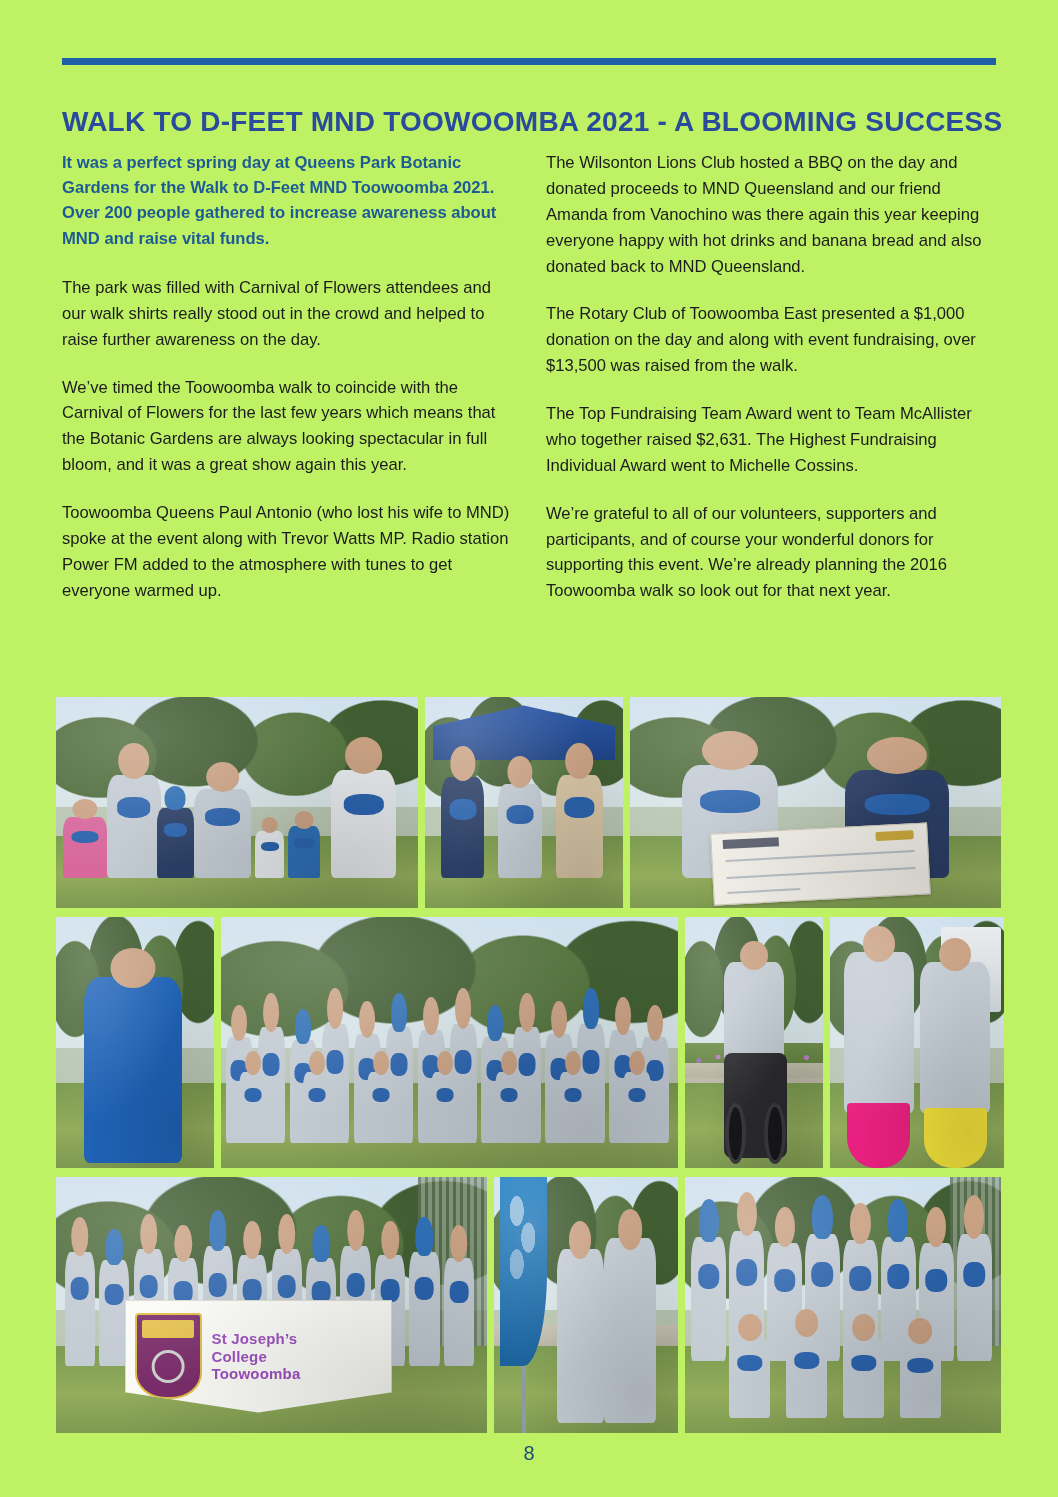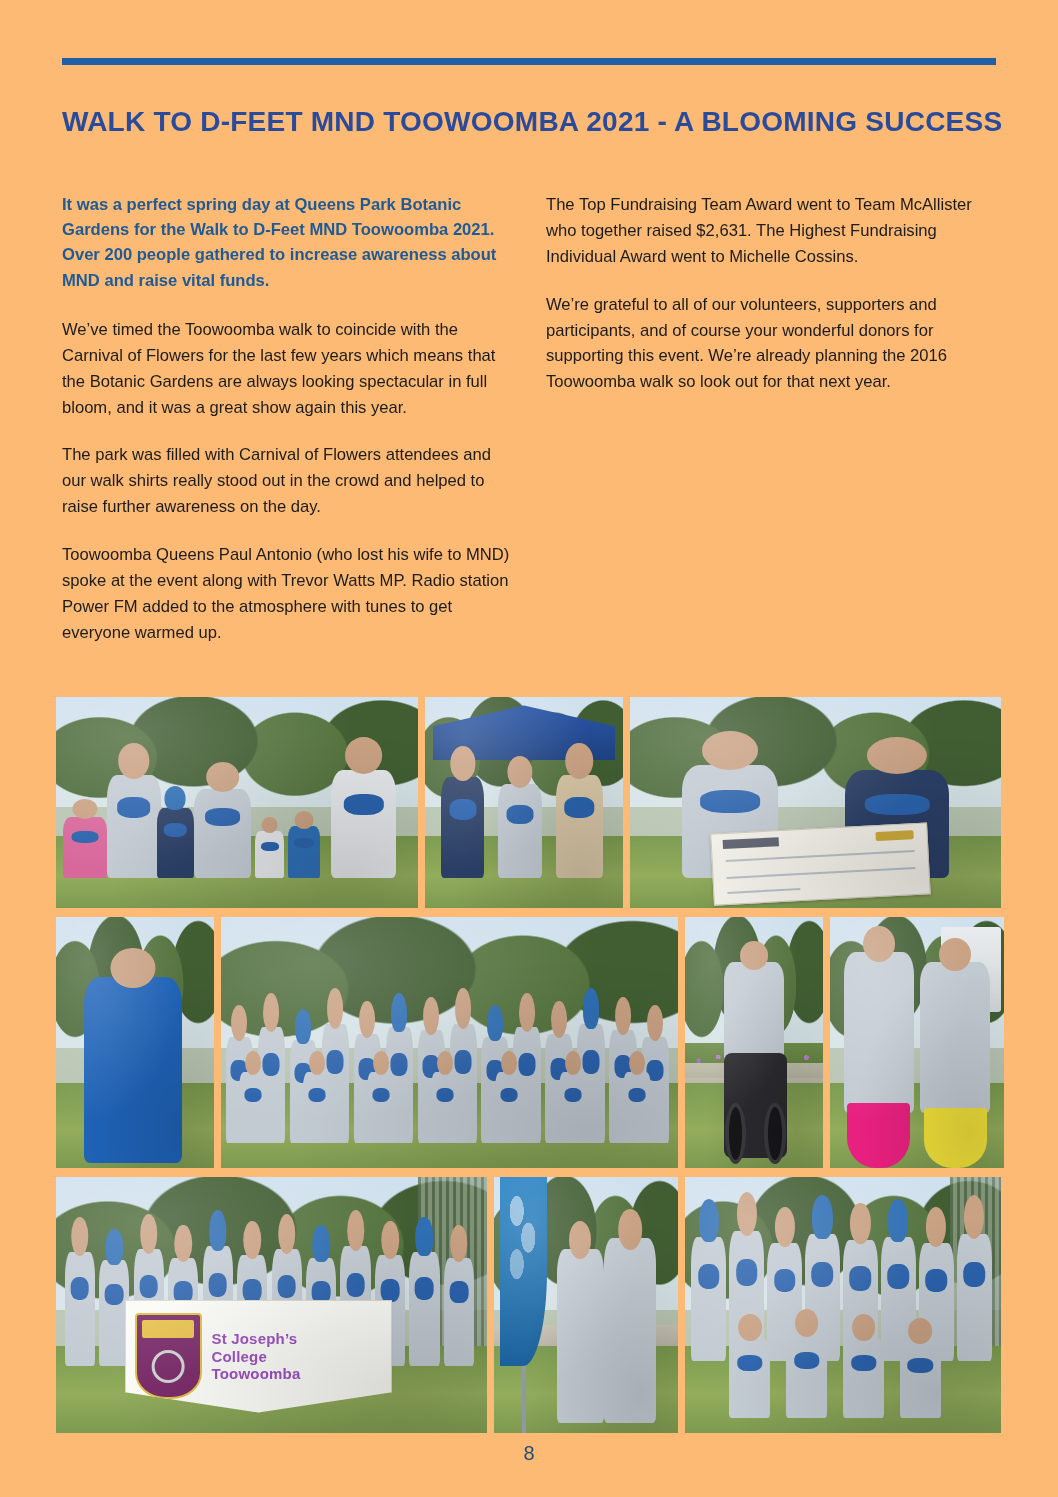--- a/index.html
+++ b/index.html
@@ -13,21 +13,21 @@
     height: 1497px;
     font-family: "Liberation Sans", sans-serif;
     -webkit-font-smoothing: antialiased;
     overflow: hidden;
   }
 
   .page {
     position: relative;
     width: 1058px;
     height: 1497px;
-    background: #fdba74;
+    background: #bef264;
     box-sizing: border-box;
   }
 
   
   .top-rule {
     position: absolute;
     left: 62px;
     top: 58px;
     width: 934px;
     height: 7px;
@@ -52,21 +52,20 @@
   }
 
   
   .columns {
     position: absolute;
     left: 62px;
     top: 150px;
     width: 936px;
     display: flex;
     gap: 32px;
-    margin-top: 42px;
   }
   .col {
     width: 452px;
   }
   .col p {
     margin: 0 0 22px 0;
     font-size: 16.6px;
     line-height: 1.56;
     color: #1c1c1c;
     text-align: left;
@@ -333,26 +332,28 @@
 <div class="page">
 
   <div class="top-rule"></div>
 
   <h1 class="headline">WALK TO D-FEET MND TOOWOOMBA 2021 - A BLOOMING SUCCESS</h1>
 
   <div class="columns">
 
     <div class="col">
       <p class="lead">It was a perfect spring day at Queens Park Botanic Gardens for the Walk to D-Feet MND Toowoomba 2021. Over 200 people gathered to increase awareness about MND and raise vital funds.</p>
+      <p>The park was filled with Carnival of Flowers attendees and our walk shirts really stood out in the crowd and helped to raise further awareness on the day.</p>
       <p>We’ve timed the Toowoomba walk to coincide with the Carnival of Flowers for the last few years which means that the Botanic Gardens are always looking spectacular in full bloom, and it was a great show again this year.</p>
-      <p>The park was filled with Carnival of Flowers attendees and our walk shirts really stood out in the crowd and helped to raise further awareness on the day.</p>
       <p>Toowoomba Queens Paul Antonio (who lost his wife to MND) spoke at the event along with Trevor Watts MP. Radio station Power FM added to the atmosphere with tunes to get everyone warmed up.</p>
     </div>
 
     <div class="col">
+      <p>The Wilsonton Lions Club hosted a BBQ on the day and donated proceeds to MND Queensland and our friend Amanda from Vanochino was there again this year keeping everyone happy with hot drinks and banana bread and also donated back to MND Queensland.</p>
+      <p>The Rotary Club of Toowoomba East presented a $1,000 donation on the day and along with event fundraising, over $13,500 was raised from the walk.</p>
       <p>The Top Fundraising Team Award went to Team McAllister who together raised  $2,631. The Highest Fundraising Individual Award went to  Michelle Cossins.</p>
       <p>We’re grateful to all of our volunteers, supporters and participants, and of course your wonderful donors for supporting this event. We’re already planning the 2016 Toowoomba walk so look out for that next year.</p>
     </div>
 
   </div>
 
   <div class="gallery">
 
     <div class="photo-row row1">
 

